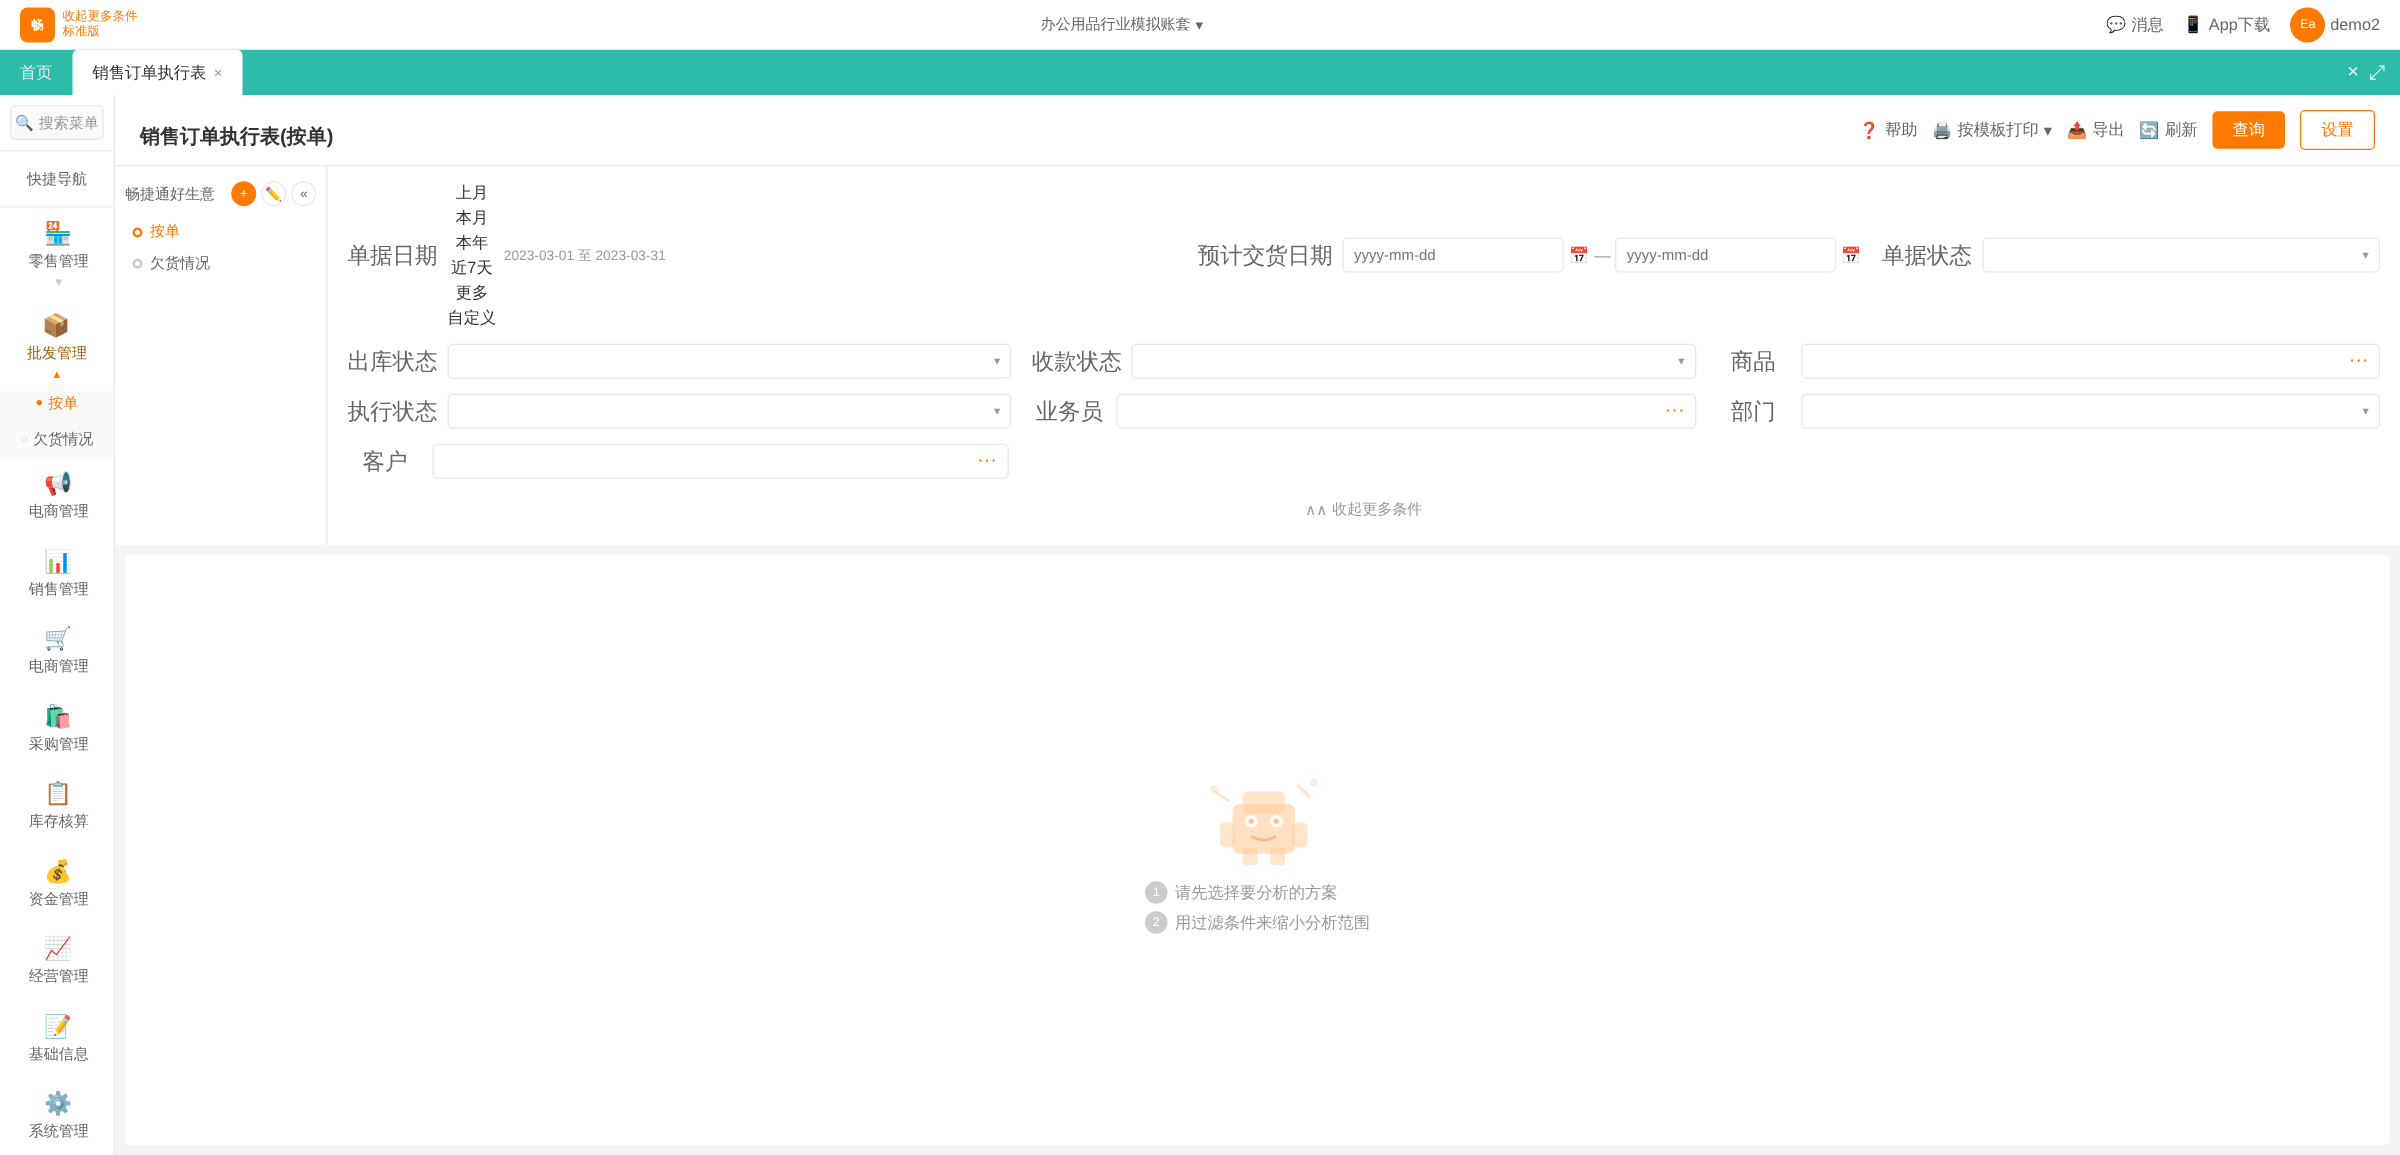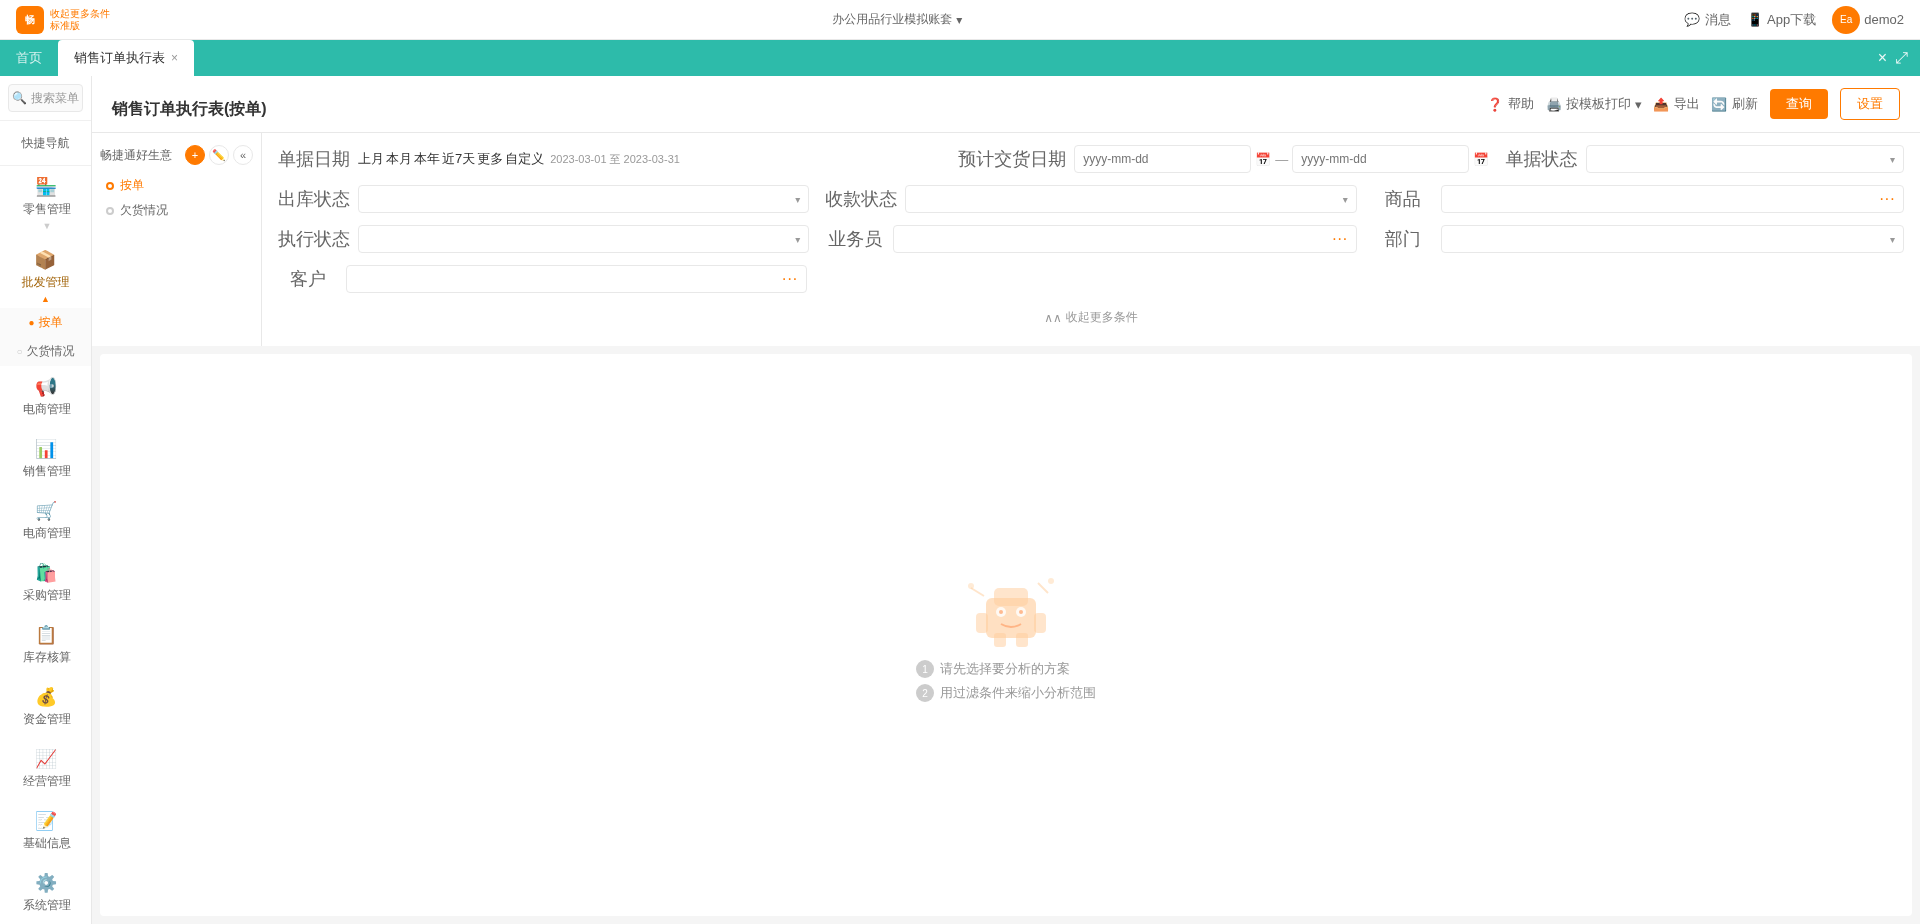--- a/index.html
+++ b/index.html
@@ -79,21 +79,21 @@
     .filter-collapse-btn { display: flex; align-items: center; gap: 4px; color: #999; font-size: 12px; cursor: pointer; }
 
     
     .data-area { flex: 1; display: flex; flex-direction: column; align-items: center; justify-content: center; background: white; margin: 8px; border-radius: 4px; }
     .empty-state { display: flex; flex-direction: column; align-items: center; justify-content: center; gap: 12px; }
     .empty-icon { width: 80px; height: 80px; position: relative; }
     .empty-tips { display: flex; flex-direction: column; gap: 6px; }
     .empty-tip { display: flex; align-items: center; gap: 6px; font-size: 13px; color: #999; }
     .tip-num { width: 18px; height: 18px; border-radius: 50%; background: #ccc; color: white; display: flex; align-items: center; justify-content: center; font-size: 10px; flex-shrink: 0; }
 
-    .date-filter-tabs { display: flex; align-items: center; gap: 2px; }
+    .date-filter-tabs { display: flex; align-items: center; gap: 2px; flex-direction: column; }
   </style>
 </head>
 <body>
 
 <div class="topbar">
   <div class="topbar-left">
     <div class="logo-area">
       <div class="logo-icon">
         <span style="font-size:10px">畅</span>
       </div>

